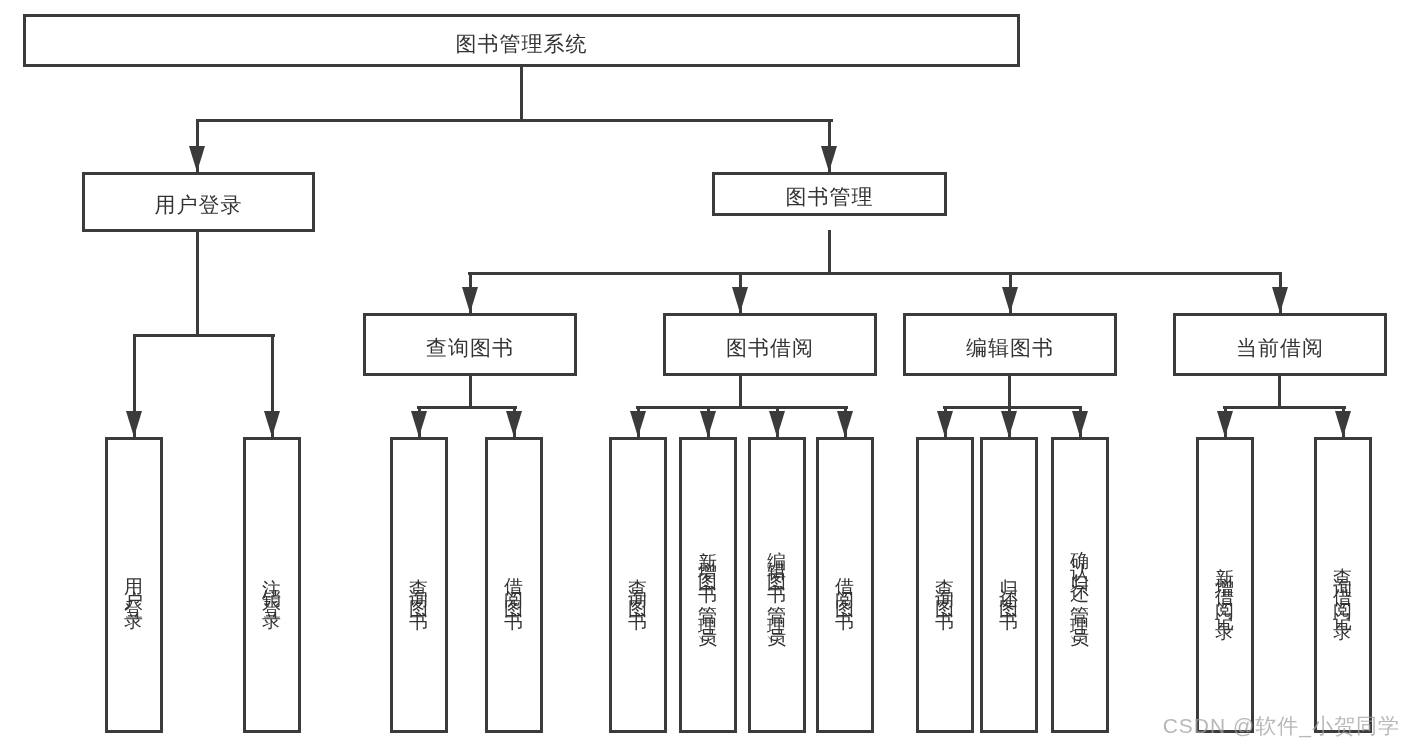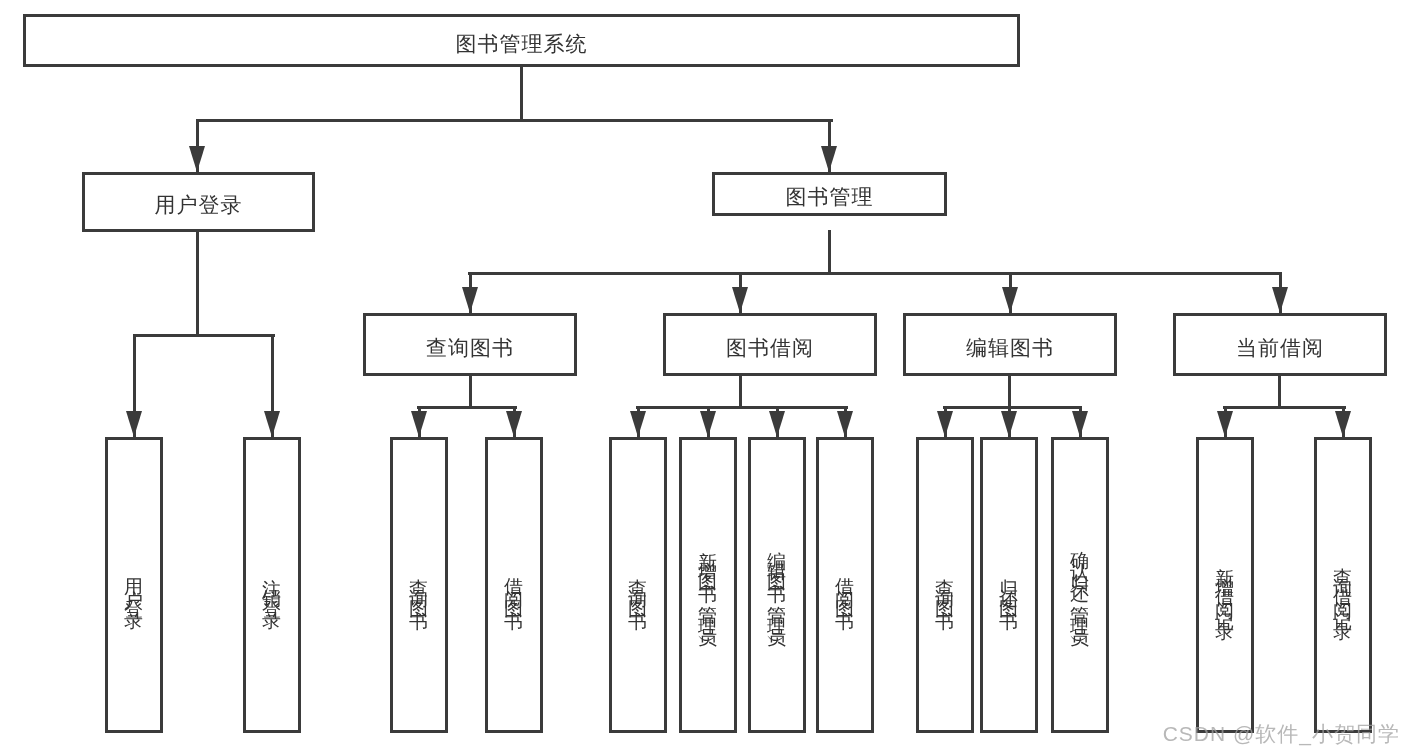--- a/index.html
+++ b/index.html
@@ -21,21 +21,21 @@
   .vline { position:absolute; width:3px; background:#3b3b3b; }
   .hline { position:absolute; height:3px; background:#3b3b3b; }
   .arrow {
     position:absolute; width:0; height:0;
     border-left:8px solid transparent; border-right:8px solid transparent;
     border-top:26px solid #3b3b3b;
   }
   .watermark {
     position:absolute; right:5px; top:712px;
     font-size:21px; color:rgba(160,160,160,0.75); letter-spacing:1px;
-    white-space:nowrap; z-index:5;margin-top:8px;
+    white-space:nowrap; z-index:5;
   }
 </style>
 </head>
 <body>
 
 <div class="canvas">
 
   <div class="vline" style="left:520px;top:65px;height:57px"></div>
   <div class="hline" style="left:196px;top:119px;width:637px"></div>
   <div class="vline" style="left:196px;top:119px;height:53px"></div>

